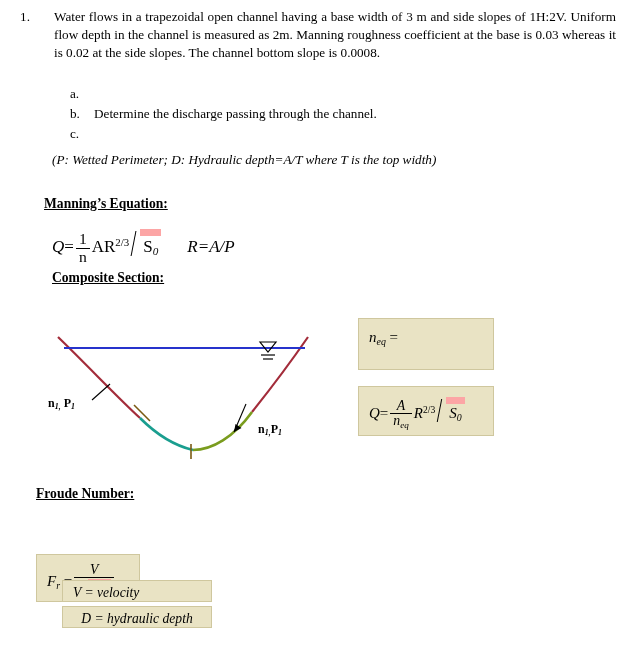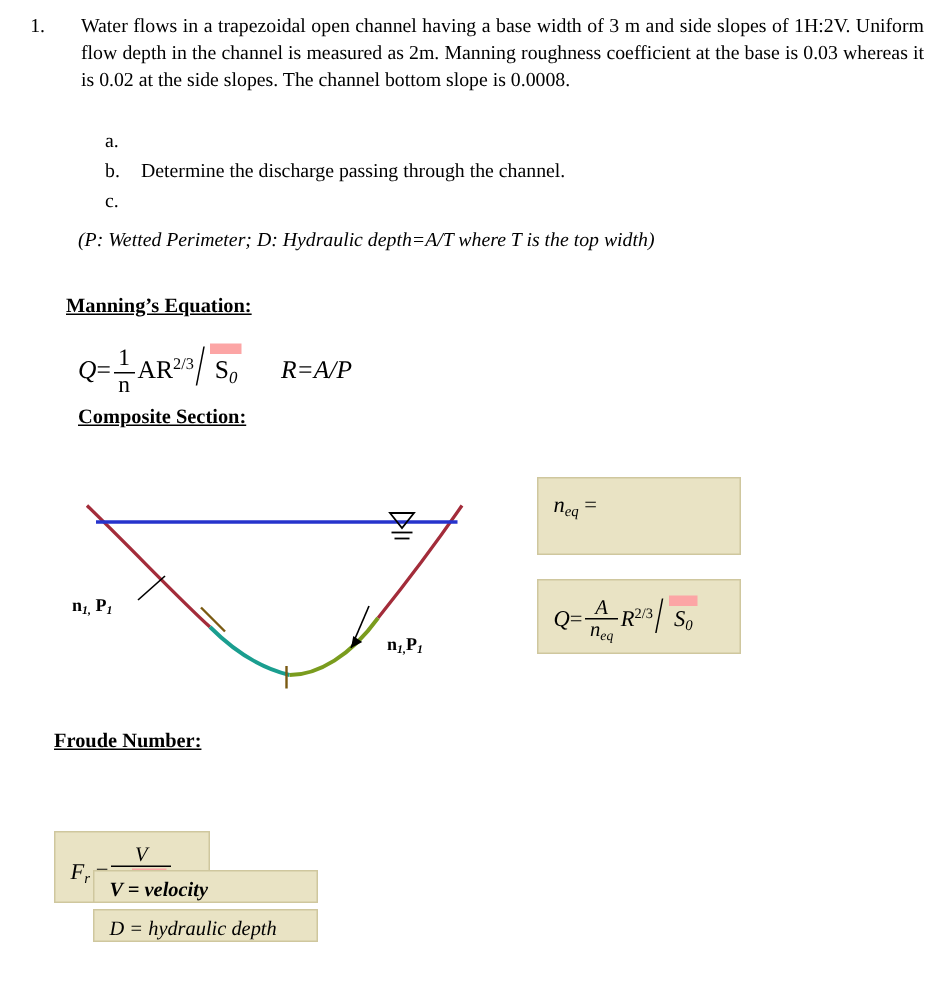--- a/index.html
+++ b/index.html
@@ -142,22 +142,22 @@
   .hl-box {
     position: absolute;
     background: #e9e3c4;
     border: 1px solid #cfc79e;
     padding: 4px 10px;
     box-sizing: border-box;
   }
   #box-neq { top: 318px; left: 358px; width: 136px; height: 52px; }
   #box-qeq { top: 386px; left: 358px; width: 136px; height: 50px; }
   #box-froude { top: 554px; left: 36px; width: 104px; height: 48px; }
-  #box-vel { top: 580px; left: 62px; width: 150px; height: 22px; font-weight: bold; }
-  #box-depth { top: 606px; left: 62px; width: 150px; height: 22px; }
+  #box-vel { top: 580px; left: 62px; width: 150px; height: 22px; }
+  #box-depth { top: 606px; left: 62px; width: 150px; height: 22px; text-align: center; }
 
   .box-text {
     font-style: italic;
     font-size: 13.6px;
     white-space: nowrap;
   }
   .bigop {
     font-style: normal;
     font-size: 1.18em;
     padding-right: 1px;

